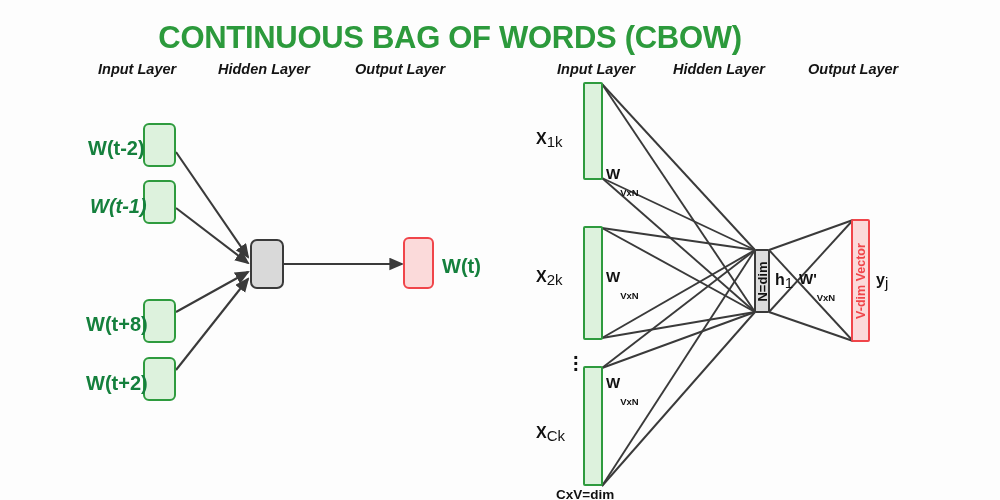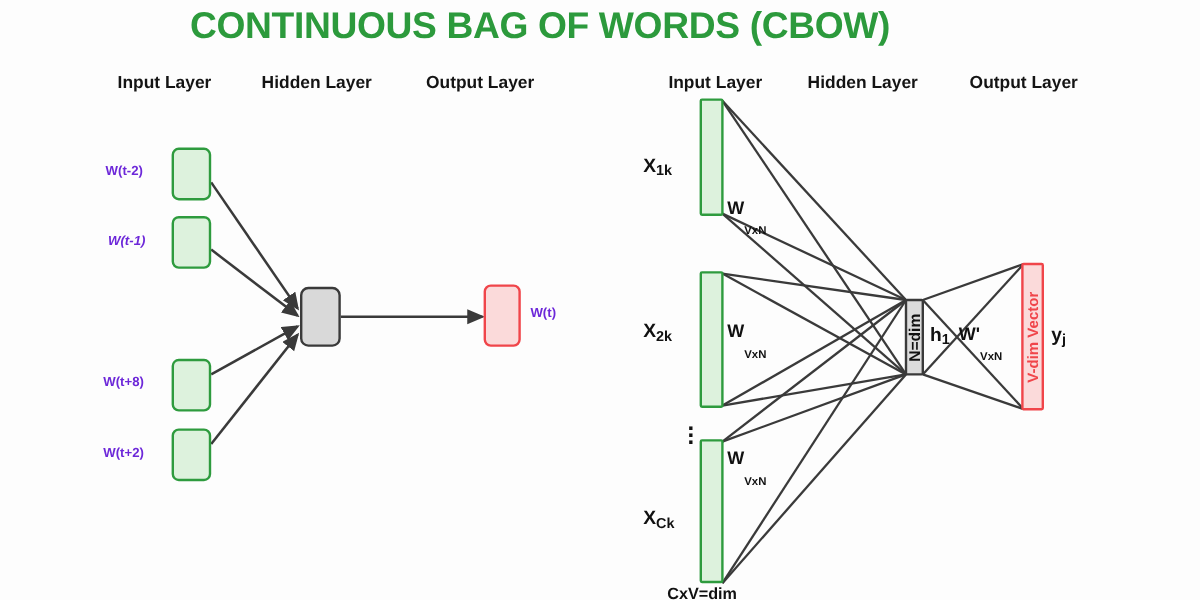--- a/index.html
+++ b/index.html
@@ -7,35 +7,36 @@
     width: 1000px; height: 500px;
     background: #fdfdfd;
     font-family: "Liberation Sans", sans-serif;
     overflow: hidden;
     position: relative;
   }
   #stage { position: absolute; inset: 0; }
 
   .title {
     position: absolute;
-    top: 4px; left: 0; width: 880px;
+    top: 20px; left: 0; width: 880px;
     text-align: center;
     font-size: 31px;
     font-weight: bold;
     color: #2c9a3c;
     letter-spacing: -0.3px;
     padding-left: 20px;
   }
 
   .layer-label {
     position: absolute;
     font-size: 14.5px;
     font-weight: bold;
     color: #141414;
     white-space: nowrap;
+    font-style: italic;
   }
 
   .gbox {
     position: absolute;
     background: #ddf2dd;
     border: 2px solid #2e9b3e;
     border-radius: 6px;
   }
   .gbar {
     position: absolute;
@@ -63,33 +64,33 @@
   }
   .redbar {
     position: absolute;
     background: #fbdada;
     border: 2px solid #f0454a;
     border-radius: 2px;
   }
 
   .node-label {
     position: absolute;
-    font-size: 11px;
-    font-weight: bold;
-    color: #6d28d9;
+    font-size: 20px;
+    font-weight: bold;
+    color: #15803d;
     white-space: nowrap;
   }
   .sym {
     position: absolute;
     font-size: 16px;
     font-weight: bold;
     color: #111;
     white-space: nowrap;
   }
-  .sym sub { font-size: 12px; font-weight: bold; vertical-align: baseline; position: relative; top: 3px; margin-top: 44px; }
+  .sym sub { font-size: 15px; font-weight: normal; vertical-align: baseline; position: relative; top: 3px; margin-top: 44px; }
   .wlab {
     position: absolute;
     font-size: 15px;
     font-weight: bold;
     color: #111;
     white-space: nowrap;
   }
   .wlab sub { font-size: 9.5px; font-weight: bold; vertical-align: baseline; position: relative; top: 17px; }
 
   .vtext {

